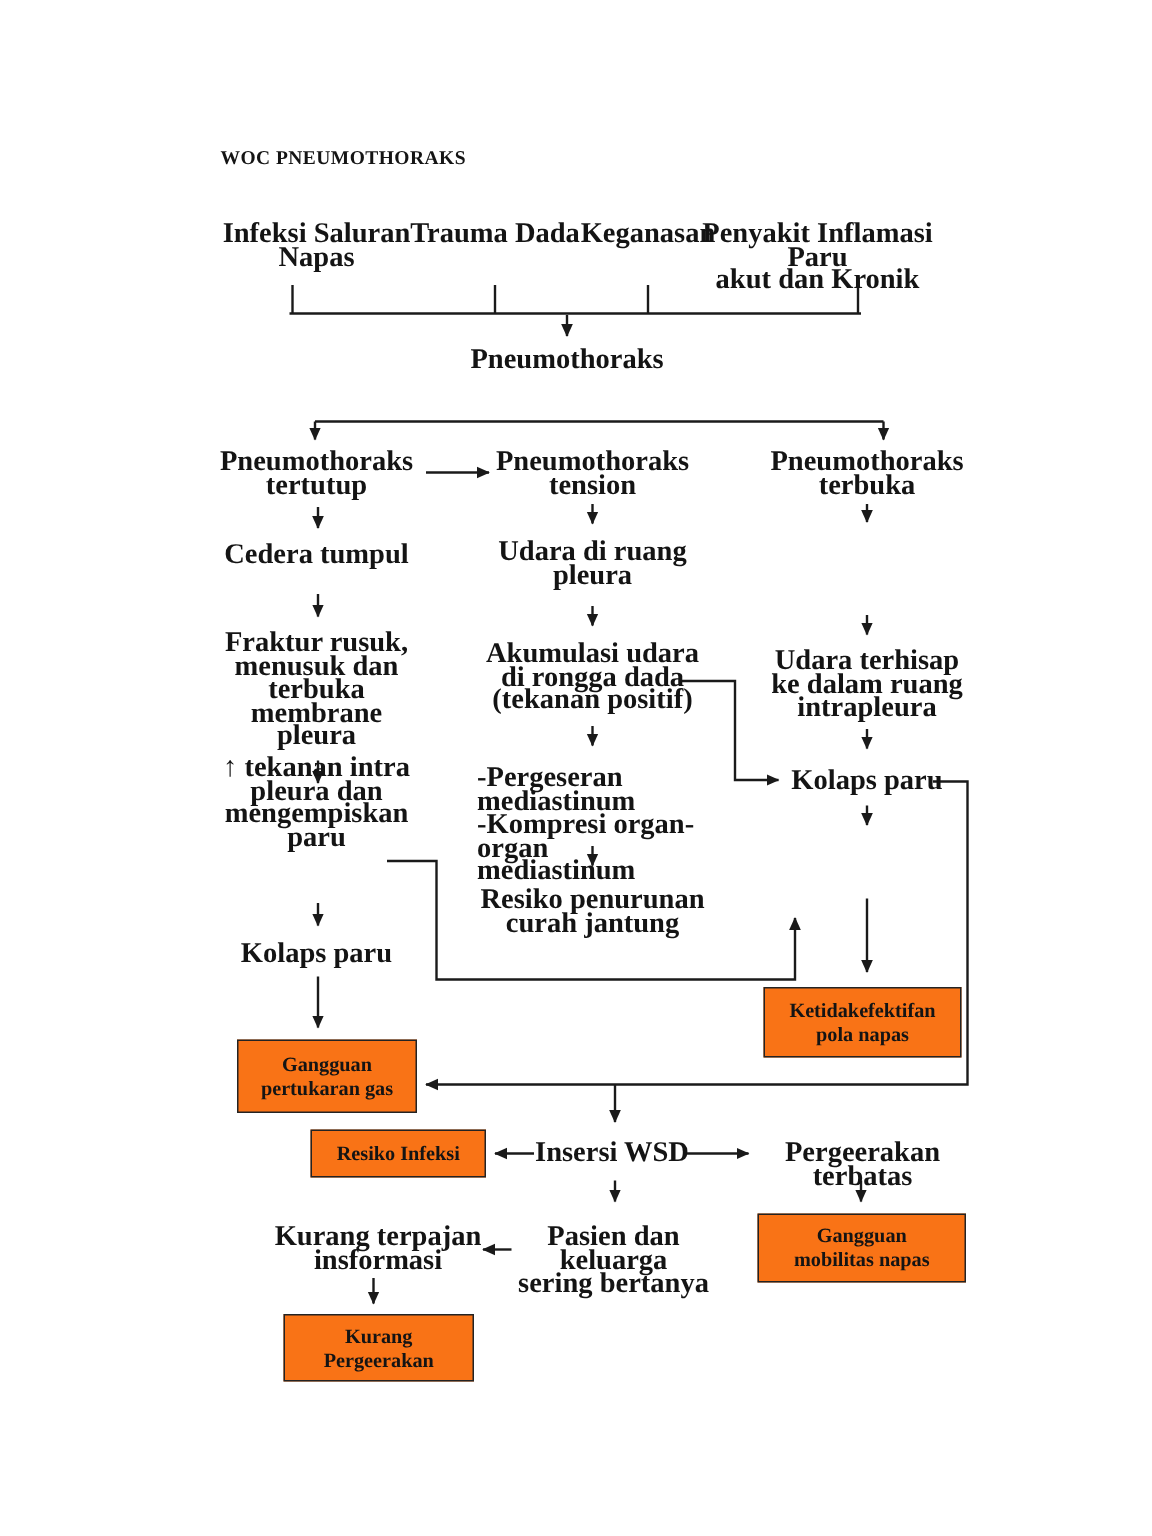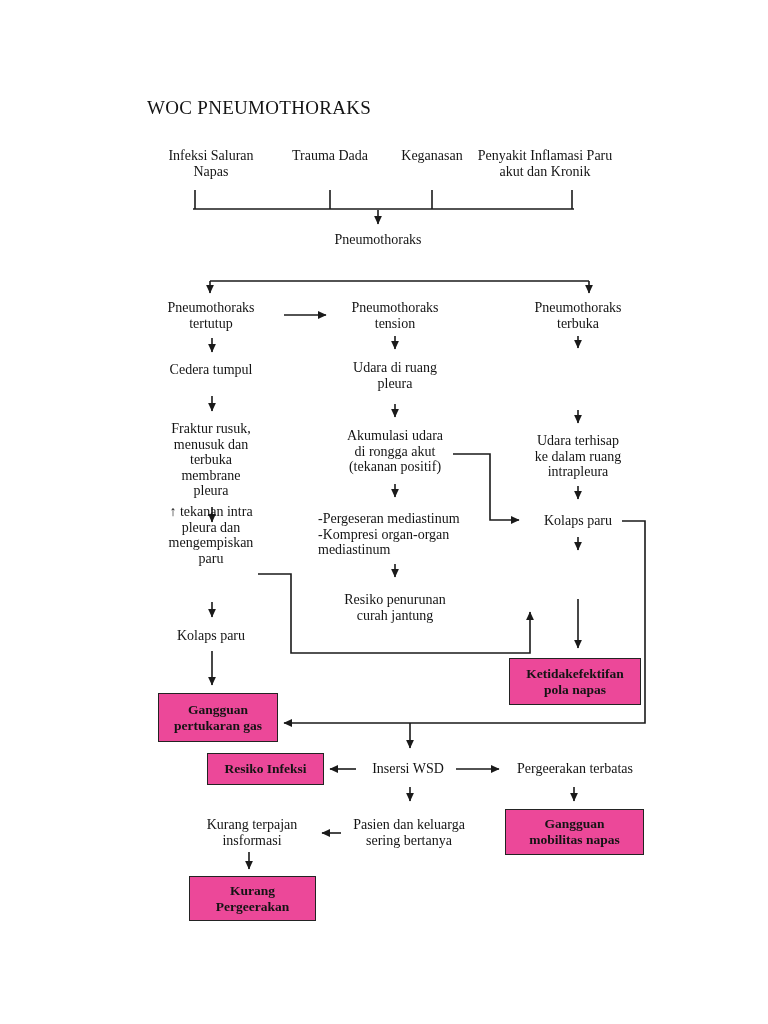--- a/index.html
+++ b/index.html
@@ -1,25 +1,25 @@
 <!DOCTYPE html>
 <html><head>
 <meta charset="utf-8">
 <style>
   html,body{margin:0;padding:0;background:#fff;}
   .page{position:relative;width:768px;height:1024px;background:#ffffff;overflow:hidden;
         font-family:"Liberation Serif", serif;color:#141414;}
   .wires{position:absolute;left:0;top:0;width:768px;height:1024px;pointer-events:none;}
-  .node{position:absolute;font-size:14px;line-height:15.5px;}
+  .node{position:absolute;font-size:19px;line-height:15.5px;font-weight:bold;}
   .c{text-align:center;}
   .l{text-align:left;}
   .ln{display:block;}
-  .title{position:absolute;left:147px;top:97px;font-size:19px;font-weight:normal;letter-spacing:.3px;}
+  .title{position:absolute;left:147px;top:97px;font-size:13px;font-weight:bold;letter-spacing:.3px;}
   .box{position:absolute;border:1.6px solid #232323;display:flex;align-items:center;justify-content:center;
-       text-align:center;font-weight:bold;font-size:13.5px;line-height:16px;background:#ec4899;}
+       text-align:center;font-weight:bold;font-size:13.5px;line-height:16px;background:#f97316;}
 </style>
 </head>
 <body>
 
 <div class="page">
 
   <svg class="wires" viewBox="0 0 768 1024">
     <defs>
       <marker id="ah" markerUnits="userSpaceOnUse" markerWidth="10" markerHeight="10" refX="8" refY="4.5" orient="auto">
         <path d="M0,0.6 L8.6,4.5 L0,8.4 Z" fill="#1a1a1a"></path>
@@ -129,21 +129,21 @@
       <span class="ln">pertukaran gas</span>
     </div>
   </div>
 
   <div class="node c" style="left:320px;top:360px;width:150px">
     <span class="ln">Udara di ruang</span>
     <span class="ln">pleura</span>
   </div>
   <div class="node c" style="left:320px;top:428px;width:150px">
     <span class="ln">Akumulasi udara</span>
-    <span class="ln">di rongga akut</span>
+    <span class="ln">di rongga dada</span>
     <span class="ln">(tekanan positif)</span>
   </div>
   <div class="node l" style="left:318px;top:511px;width:170px">
     <span class="ln">-Pergeseran mediastinum</span>
     <span class="ln">-Kompresi organ-organ</span>
     <span class="ln">mediastinum</span>
   </div>
   <div class="node c" style="left:320px;top:592px;width:150px">
     <span class="ln">Resiko penurunan</span>
     <span class="ln">curah jantung</span>

